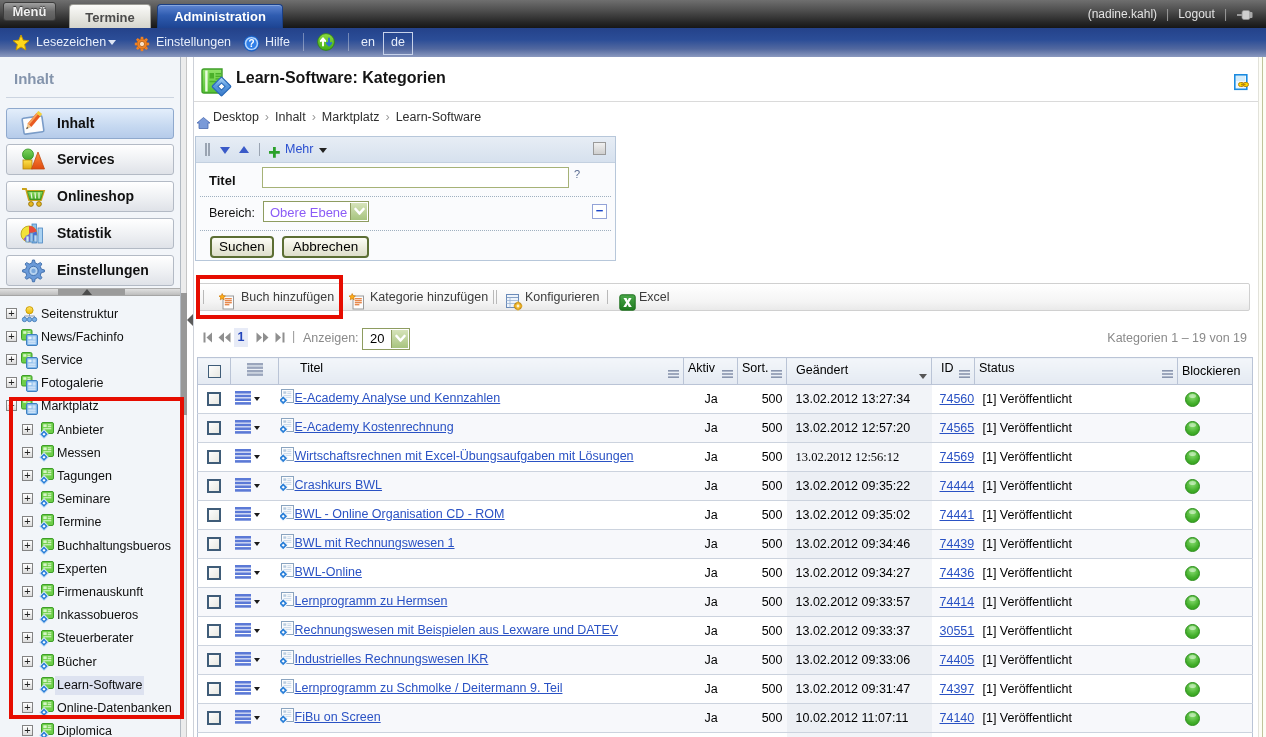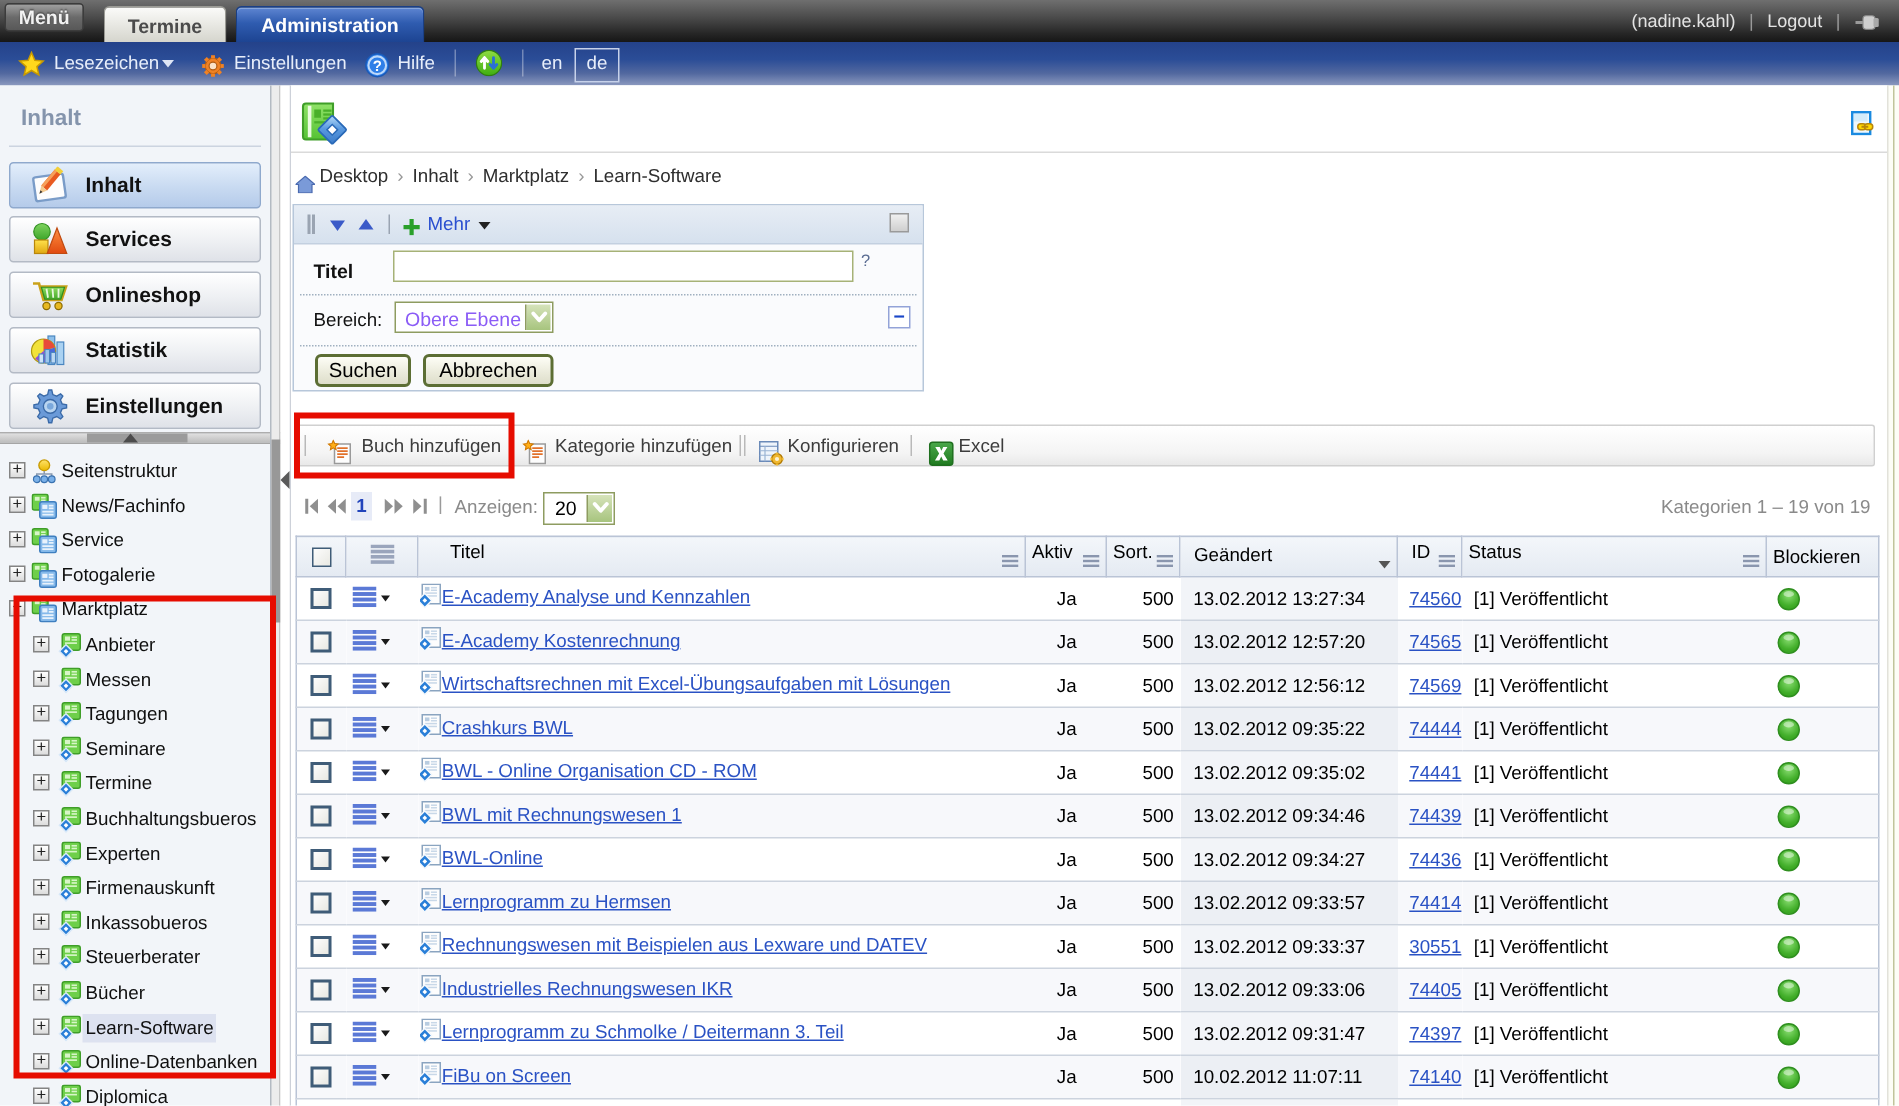--- a/index.html
+++ b/index.html
@@ -544,20 +544,21 @@
 <rect x="10.5" y="8" width="4.5" height="5.5" fill="#4ab02a"></rect>
           <rect x="16.5" y="8" width="5.5" height="1.5" fill="#4ab02a"></rect>
           <rect x="16.5" y="10.6" width="5.5" height="1.5" fill="#4ab02a"></rect>
           <rect x="16.5" y="13.2" width="5.5" height="1.5" fill="#4ab02a"></rect>
           <rect x="10.5" y="15.8" width="11.5" height="1.5" fill="#4ab02a"></rect>
 <g transform="rotate(45 22.5 21.5)">
             <rect x="15.7" y="14.7" width="13.6" height="13.6" rx="1" fill="url(#bg2)" stroke="#2a6ab8" stroke-width="1.2"></rect>
             <rect x="20" y="19" width="5" height="5" fill="#fff" stroke="#2a6ab8" stroke-width="1"></rect>
           </g>
         </svg></span>
+      <span id="pagetitle">Learn-Software: Kategorien</span>
       <span style="position:absolute;left:1040px;top:17px;"><svg width="16" height="17" viewBox="0 0 16 17">
           <rect x="0.8" y="0.8" width="12" height="14.5" fill="#eef7fd" stroke="#1a8ae0" stroke-width="1.6"></rect>
 <path d="M2 2 L11 2 L11 7 L2 7 Z" fill="#d4ecfa"></path>
 <g stroke="#b8860b" stroke-width="1" fill="#ffd700">
             <rect x="4.5" y="8.5" width="5.5" height="4" rx="2"></rect>
             <rect x="9" y="8.5" width="5.5" height="4" rx="2"></rect>
             <line x1="7" y1="10.5" x2="11.5" y2="10.5" stroke-width="1.4"></line>
           </g>
         </svg></span>
     </div>
@@ -825,21 +826,21 @@
                 <rect x="7.3" y="4" width="4" height="1" fill="#c8d8e8"></rect>
                 <rect x="3.3" y="5.9" width="8" height="1" fill="#c8d8e8"></rect>
                 <rect x="3.3" y="7.8" width="8" height="1" fill="#c8d8e8"></rect>
 <g transform="rotate(45 3.2 11.3)">
                   <rect x="-0.1" y="8" width="6.6" height="6.6" fill="#2a7fd8" stroke="#f4f8fc" stroke-width="1"></rect>
                   <rect x="2.1" y="10.2" width="2.2" height="2.2" fill="#fff"></rect>
                 </g>
               </svg></span><a class="row" href="#">Wirtschaftsrechnen mit Excel-Übungsaufgaben mit Lösungen</a></td>
           <td style="padding-left:21px;">Ja</td>
           <td style="text-align:right;">500</td>
-          <td class="gea" style="padding-left:9px;">13.02.2012 12:56:12</td>
+          <td class="gea" style="padding-left:9px;font-family:Liberation Serif, serif;">13.02.2012 12:56:12</td>
           <td style="padding-left:8px;"><a class="row" href="#">74569</a></td>
           <td style="padding-left:8px;">[1] Veröffentlicht</td>
           <td class="c9">
             <span class="gball"></span>
           </td>
         </tr>
         <tr class="z">
           <td class="c1" style="text-align:center;"><span class="cbx" style="display:inline-block;"></span></td>
           <td><span style="display:inline-block;vertical-align:middle;"><svg width="16" height="14" viewBox="0 0 16 14">
                 <g fill="#5b79d6">
@@ -1070,21 +1071,21 @@
                 <rect x="1.5" y="0.5" width="12" height="13" fill="#fdfdfd" stroke="#8aa4c0" stroke-width="1"></rect>
 <rect x="3.3" y="2.3" width="3" height="2.5" fill="#b8cce0"></rect>
                 <rect x="7.3" y="2.3" width="4" height="1" fill="#c8d8e8"></rect>
                 <rect x="7.3" y="4" width="4" height="1" fill="#c8d8e8"></rect>
                 <rect x="3.3" y="5.9" width="8" height="1" fill="#c8d8e8"></rect>
                 <rect x="3.3" y="7.8" width="8" height="1" fill="#c8d8e8"></rect>
 <g transform="rotate(45 3.2 11.3)">
                   <rect x="-0.1" y="8" width="6.6" height="6.6" fill="#2a7fd8" stroke="#f4f8fc" stroke-width="1"></rect>
                   <rect x="2.1" y="10.2" width="2.2" height="2.2" fill="#fff"></rect>
                 </g>
-              </svg></span><a class="row" href="#">Lernprogramm zu Schmolke / Deitermann 3. Teil</a></td>
+              </svg></span><a class="row" href="#">Lernprogramm zu Schmolke / Deitermann 9. Teil</a></td>
           <td style="padding-left:21px;">Ja</td>
           <td style="text-align:right;">500</td>
           <td class="gea" style="padding-left:9px;">13.02.2012 09:31:47</td>
           <td style="padding-left:8px;"><a class="row" href="#">74397</a></td>
           <td style="padding-left:8px;">[1] Veröffentlicht</td>
           <td class="c9">
             <span class="gball"></span>
           </td>
         </tr>
         <tr class="z">

